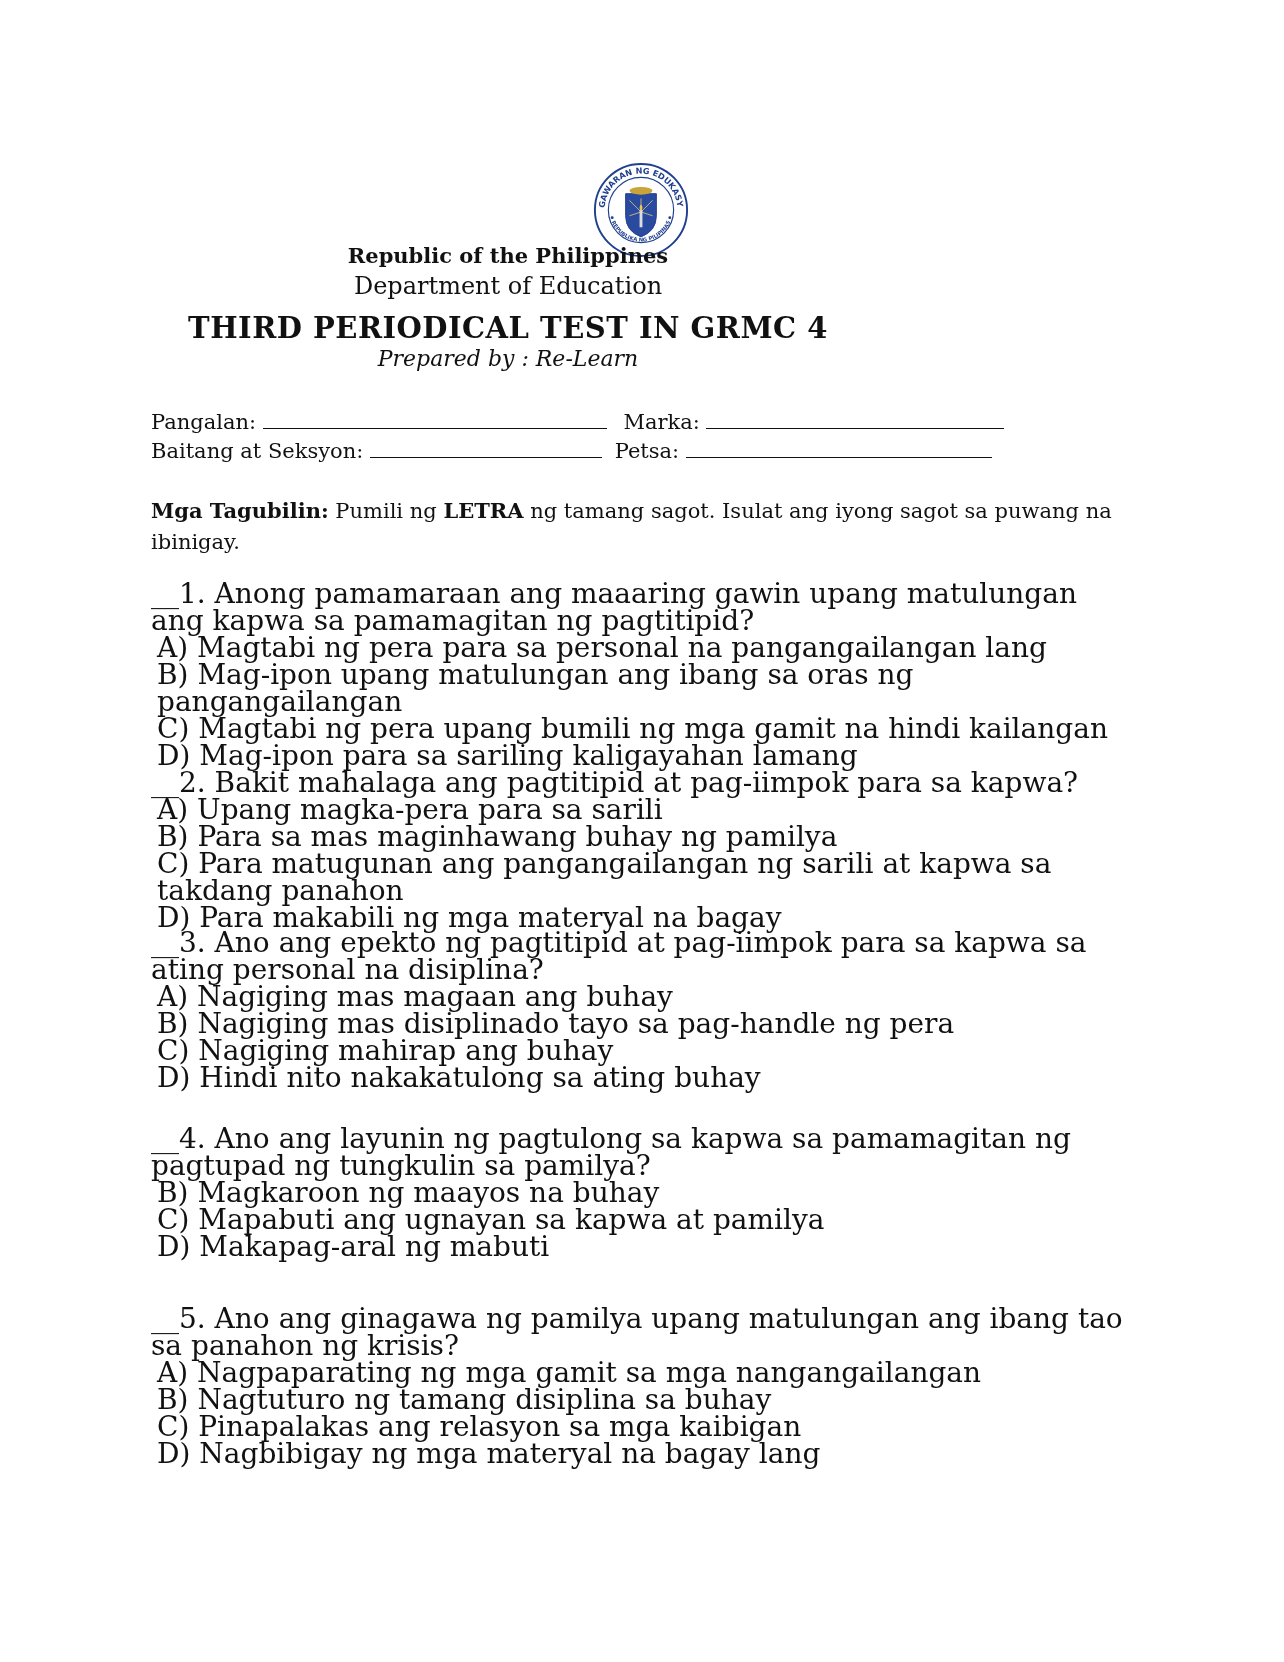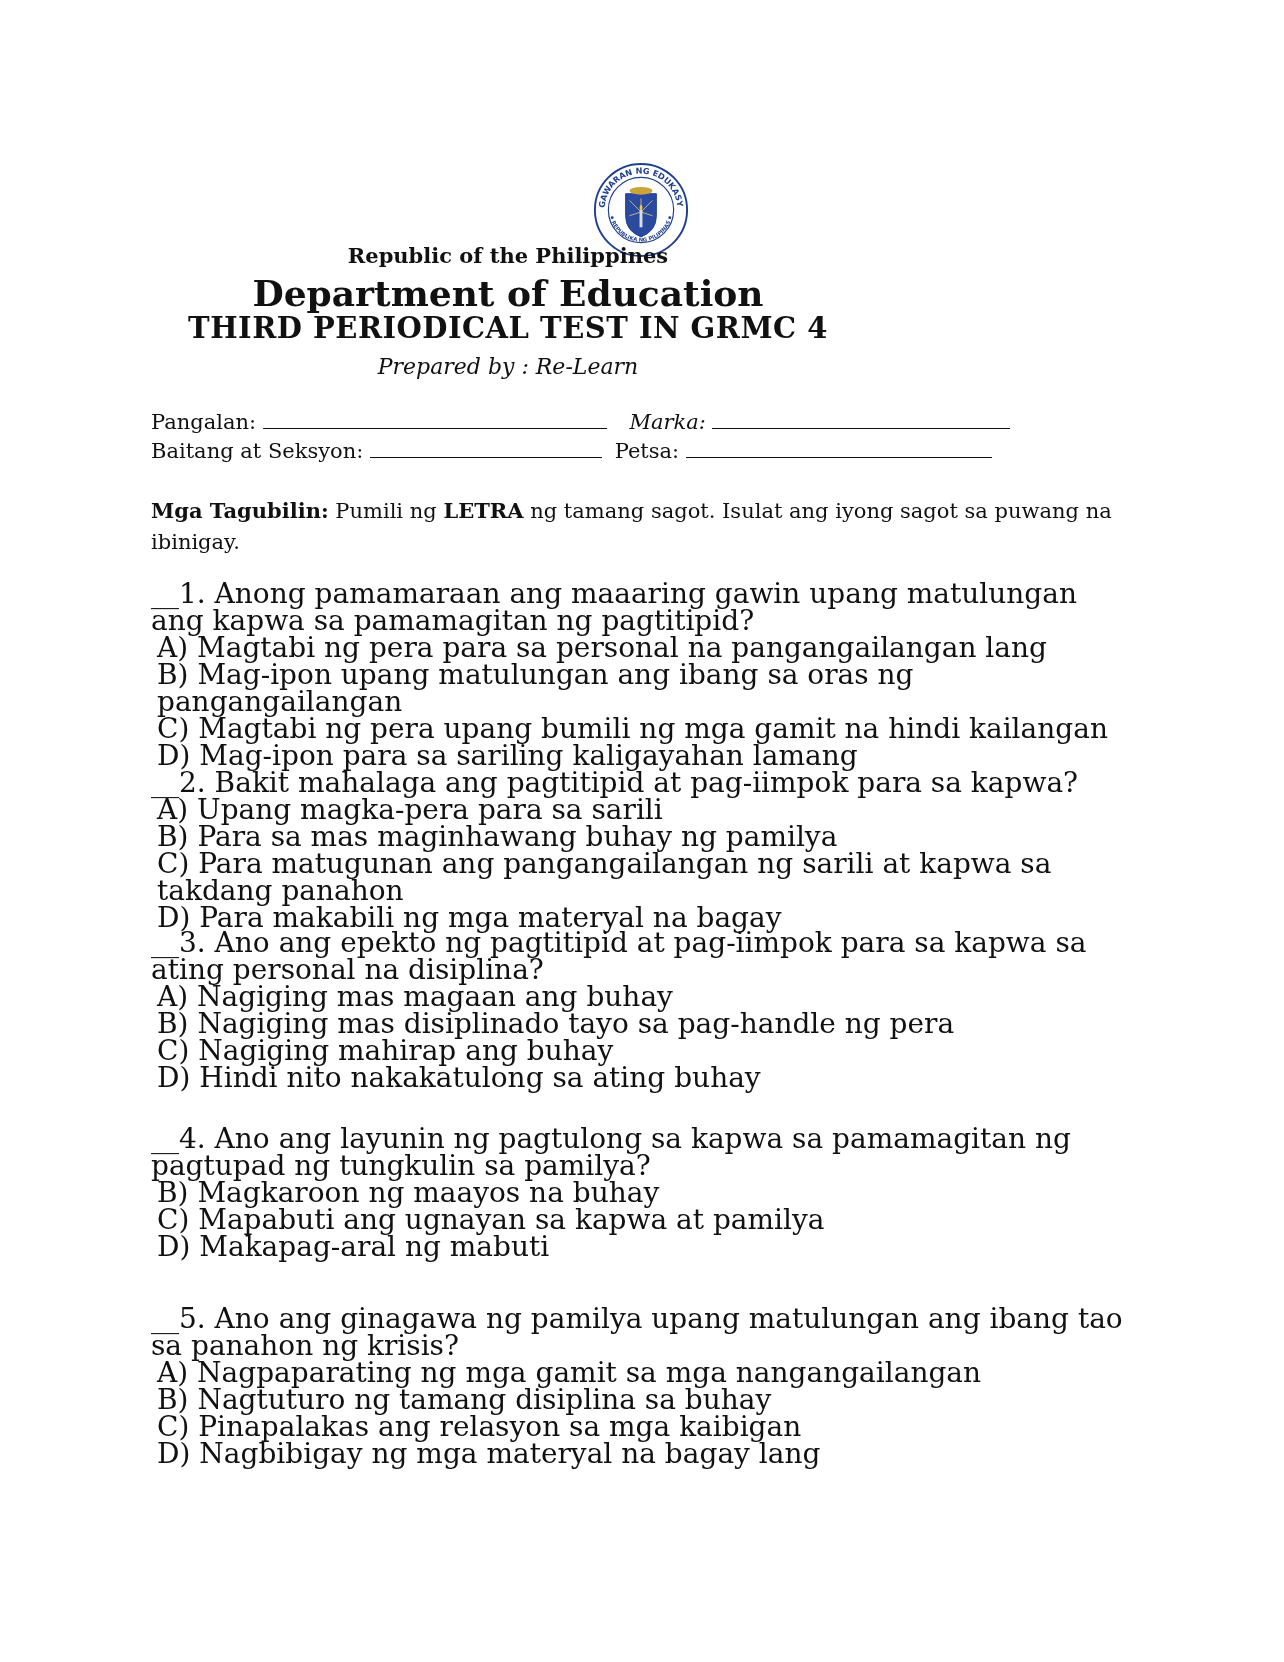--- a/index.html
+++ b/index.html
@@ -2,23 +2,23 @@
 <html><head>
 <meta charset="utf-8">
 <style>
   html, body { margin: 0; padding: 0; background: #ffffff; }
   body { width: 1284px; height: 1662px; position: relative; overflow: hidden;
          font-family: "DejaVu Serif", "Liberation Serif", serif; color: #111; }
   .page { position: absolute; left: 0; top: 0; width: 1284px; height: 1662px; background: #fff; }
   .seal { position: absolute; left: 593px; top: 162px; width: 96px; height: 96px; }
   .center { position: absolute; left: 0; width: 1016px; text-align: center; }
   .h-republic { top: 243px; font-size: 21px; font-weight: bold; }
-  .h-dept { top: 272px; font-size: 36px; font-weight: bold; }
+  .h-dept { top: 272px; font-size: 24px; font-weight: normal; }
   .h-test { top: 311px; font-size: 29px; font-weight: bold; letter-spacing: 0.5px; }
-  .h-prep { top: 354px; font-size: 22px; font-style: italic; }
+  .h-prep { top: 346px; font-size: 22px; font-style: italic; }
   .field-row { position: absolute; left: 151px; font-size: 21px; white-space: nowrap; }
   .line { display: inline-block; border-bottom: 1.5px solid #111; height: 20px; vertical-align: baseline; }
   .instr { position: absolute; left: 151px; top: 495px; width: 980px; font-size: 21px; line-height: 31px; }
   .q { position: absolute; left: 151px; width: 975px; font-size: 28px; line-height: 27px; }
   .q .stem { display: block; }
   .q .opt { display: block; padding-left: 6px; }
   b { font-weight: bold; }
 </style>
 </head>
 <body>
@@ -52,21 +52,21 @@
   </svg>
 
   <div class="center h-republic">Republic of the Philippines</div>
   <div class="center h-dept">Department of Education</div>
   <div class="center h-test">THIRD PERIODICAL TEST IN GRMC 4</div>
   <div class="center h-prep">Prepared by : Re-Learn</div>
 
   <div class="field-row" style="top:408px;">
     <span>Pangalan:</span>
     <span class="line" style="width:344px;"></span>
-    <span style="margin-left:16px;font-style:italic;">Marka:</span>
+    <span style="margin-left:10px;">Marka:</span>
     <span class="line" style="width:298px;"></span>
   </div>
   <div class="field-row" style="top:437px;">
     <span>Baitang at Seksyon:</span>
     <span class="line" style="width:232px;"></span>
     <span style="margin-left:6px;">Petsa:</span>
     <span class="line" style="width:306px;"></span>
   </div>
 
   <div class="instr"><b>Mga Tagubilin:</b><span> Pumili ng </span><b>LETRA</b><span> ng tamang sagot. Isulat ang iyong sagot sa puwang na ibinigay.</span></div>

